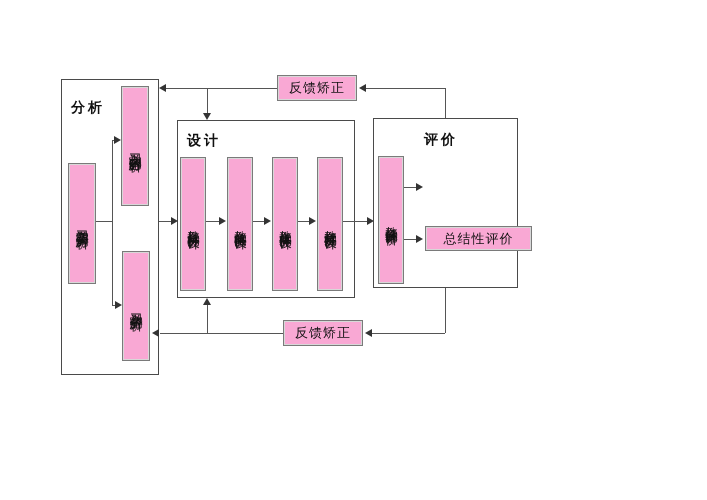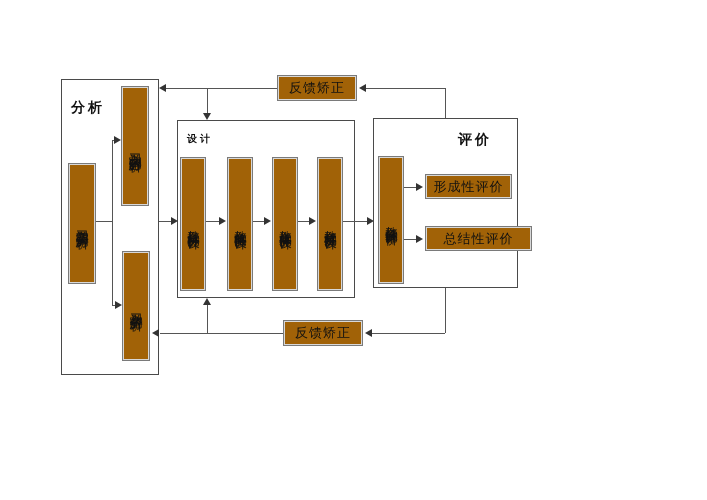--- a/index.html
+++ b/index.html
@@ -1,21 +1,21 @@
 <!DOCTYPE html>
 <html><head>
 <meta charset="utf-8">
 <style>
   html,body{margin:0;padding:0;background:#ffffff;}
   body{width:707px;height:500px;overflow:hidden;
        font-family:"Liberation Serif","DejaVu Serif",serif;color:#111;}
   #stage{position:relative;width:707px;height:500px;background:#fff;}
 
   
-  .box{position:absolute;box-sizing:border-box;background:#a16207;
+  .box{position:absolute;box-sizing:border-box;background:#f9a8d4;
        border:1px solid #555;}
   .outer{border:1px solid #4a4a4a;background:#fff;}
   .inner{border:1px solid #7a7a7a;box-shadow:0 0 0 1px #d8d8d8 inset;}
 
   
   .vtext{writing-mode:vertical-rl;text-orientation:upright;
          display:flex;align-items:center;justify-content:center;
          letter-spacing:1px;line-height:1.04;white-space:nowrap;}
   .htext{display:flex;align-items:center;justify-content:center;
          white-space:nowrap;letter-spacing:1px;}
@@ -51,21 +51,21 @@
   <div class="box inner vtext" style="left:122px;top:251px;width:28px;height:110px;font-size:13px;">学习者的分析</div>
 
   <div class="hline" style="left:96px;top:221px;width:17px;"></div>
   <div class="vline" style="left:112px;top:140px;height:165px;"></div>
   <div class="hline" style="left:112px;top:140px;width:4px;"></div>
   <div class="arrow ar-right" style="left:114px;top:136px;"></div>
   <div class="hline" style="left:112px;top:305px;width:5px;"></div>
   <div class="arrow ar-right" style="left:115px;top:301px;"></div>
 
   <div class="box outer" style="left:177px;top:120px;width:178px;height:178px;"></div>
-  <div class="sect-title" style="left:187px;top:132px;font-size:10px;letter-spacing:3px;">设计</div>
+  <div class="sect-title" style="left:187px;top:132px;font-size:14px;letter-spacing:3px;">设计</div>
 
   <div class="box inner vtext" style="left:180px;top:157px;width:26px;height:134px;font-size:12.5px;">教学目标的设计</div>
   <div class="box inner vtext" style="left:227px;top:157px;width:26px;height:134px;font-size:12.5px;">教学策略的设计</div>
   <div class="box inner vtext" style="left:272px;top:157px;width:26px;height:134px;font-size:12.5px;">教学媒体的设计</div>
   <div class="box inner vtext" style="left:317px;top:157px;width:26px;height:134px;font-size:12.5px;">教学过程的设计</div>
 
   <div class="hline" style="left:206px;top:221px;width:14px;"></div>
   <div class="arrow ar-right" style="left:219px;top:217px;"></div>
 
   <div class="hline" style="left:253px;top:221px;width:12px;"></div>
@@ -74,25 +74,24 @@
   <div class="hline" style="left:298px;top:221px;width:12px;"></div>
   <div class="arrow ar-right" style="left:309px;top:217px;"></div>
 
   <div class="hline" style="left:159px;top:221px;width:14px;"></div>
   <div class="arrow ar-right" style="left:171px;top:217px;"></div>
 
   <div class="hline" style="left:343px;top:221px;width:26px;"></div>
   <div class="arrow ar-right" style="left:367px;top:217px;"></div>
 
   <div class="box outer" style="left:373px;top:118px;width:145px;height:170px;"></div>
-  <div class="sect-title" style="left:424px;top:131px;font-size:14px;letter-spacing:3px;margin-left:34px;">评价</div>
+  <div class="sect-title" style="left:424px;top:131px;font-size:14px;letter-spacing:3px;">评价</div>
 
   <div class="box inner vtext" style="left:378px;top:156px;width:26px;height:128px;font-size:12.5px;">教学设计的评价</div>
 
-  <div class="box inner htext" style="left:425px;top:174px;width:87px;height:25px;font-size:13px;">形成性评价</div>
 
   <div class="box inner htext" style="left:425px;top:226px;width:107px;height:25px;font-size:13px;">总结性评价</div>
 
   <div class="hline" style="left:404px;top:187px;width:13px;"></div>
   <div class="arrow ar-right" style="left:416px;top:183px;"></div>
 
   <div class="hline" style="left:404px;top:239px;width:13px;"></div>
   <div class="arrow ar-right" style="left:416px;top:235px;"></div>
 
   <div class="box inner htext" style="left:277px;top:75px;width:80px;height:26px;font-size:13px;">反馈矫正</div>

